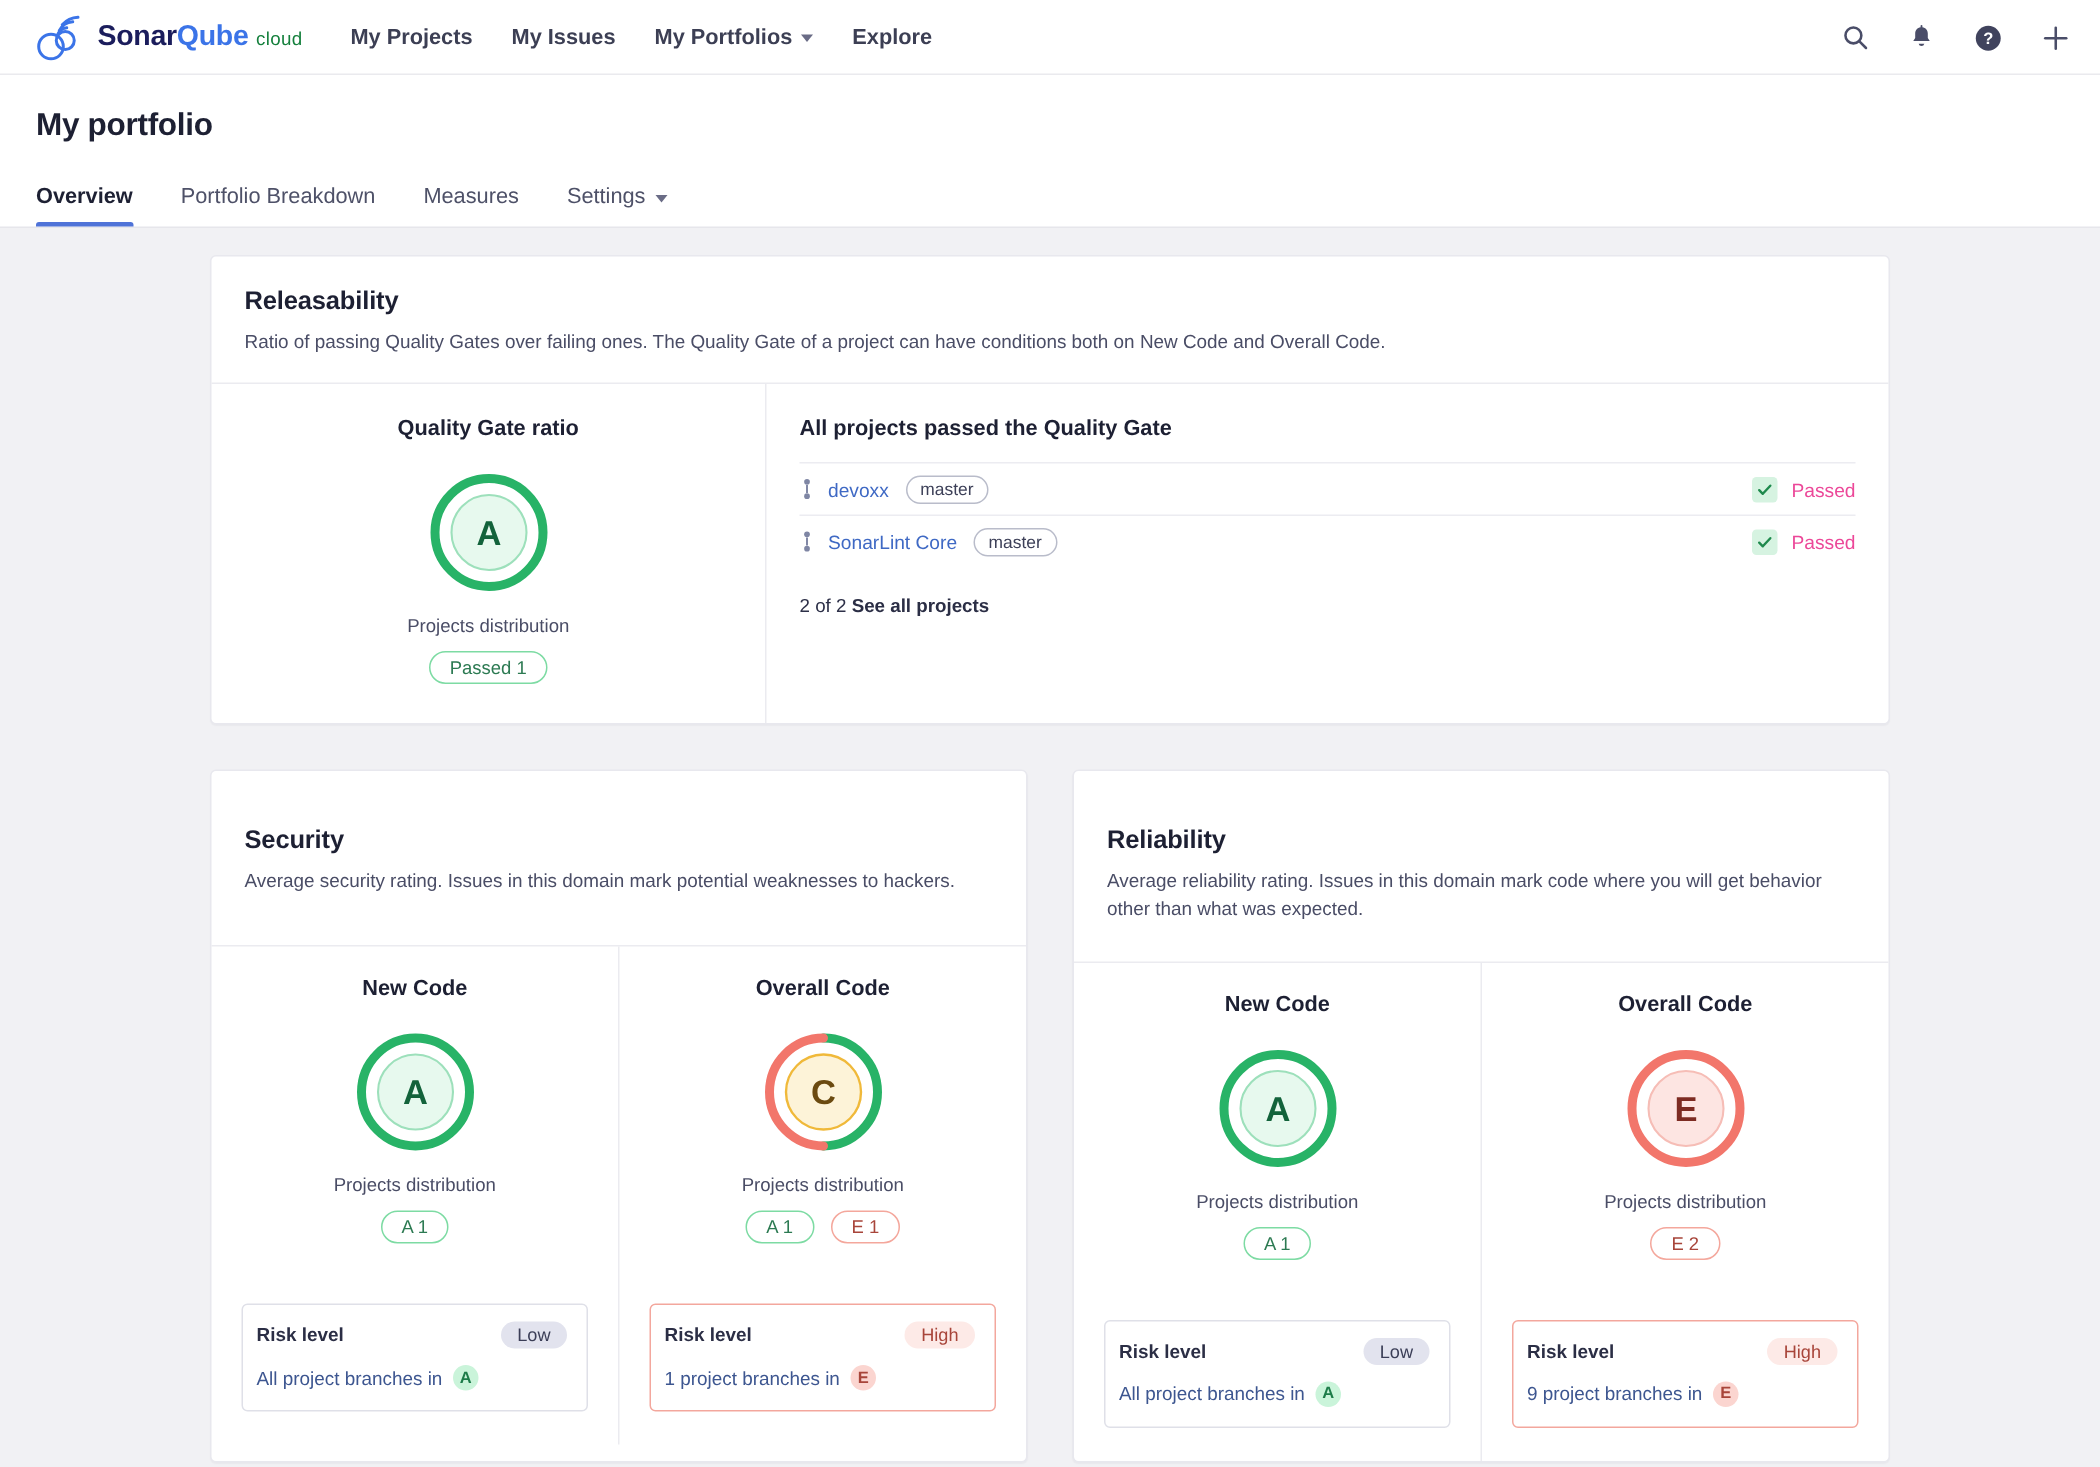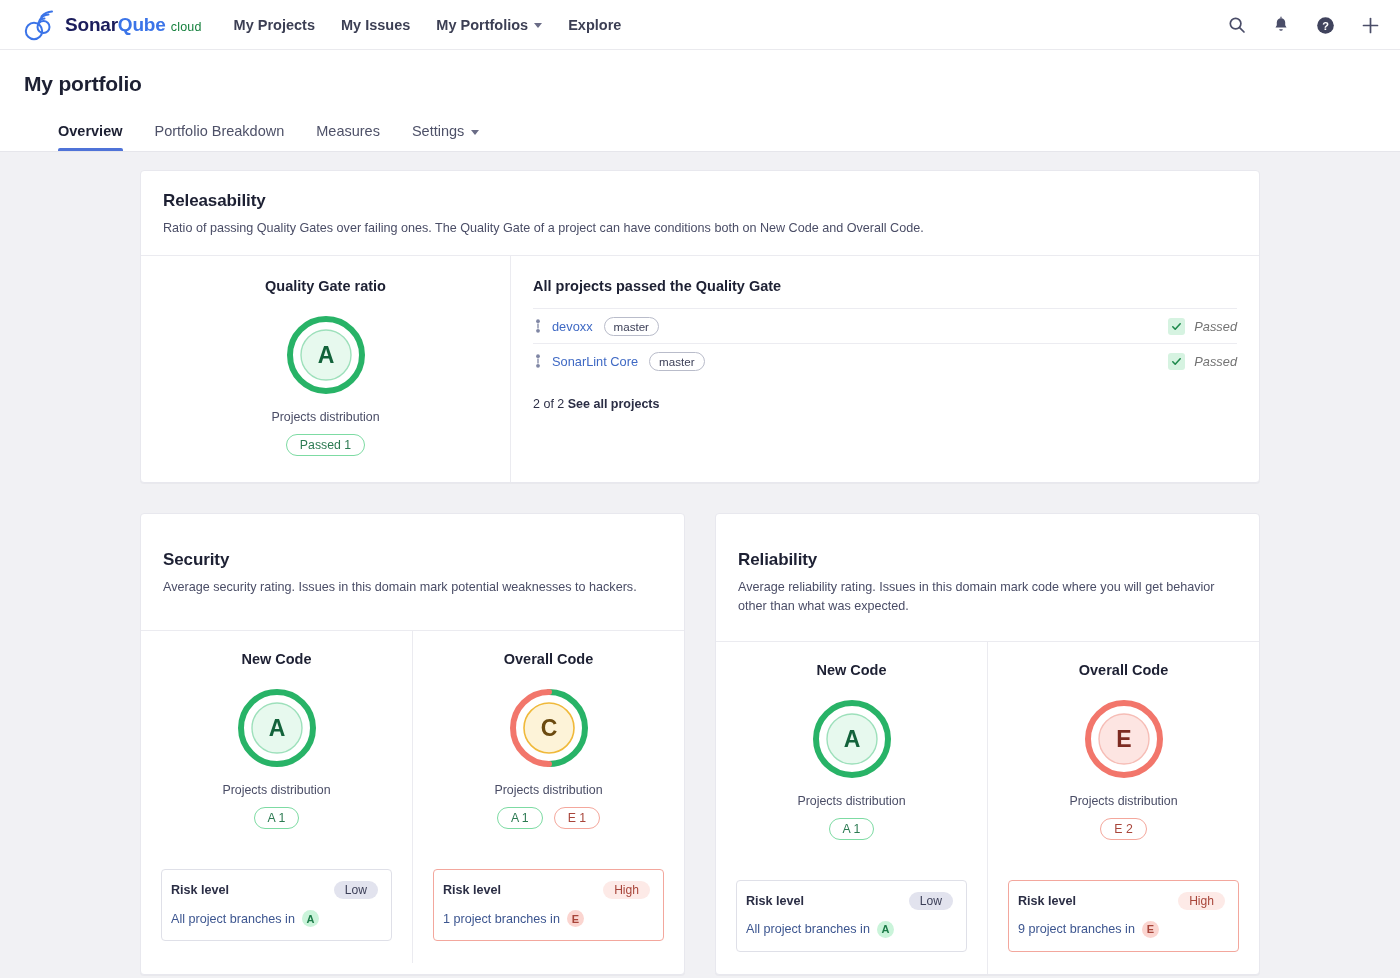--- a/index.html
+++ b/index.html
@@ -50,21 +50,21 @@
     border-bottom: 1px solid #e6e6eb;
   }
   .page-title { font-size: 21px; font-weight: bold; color: #1d2033; letter-spacing: -.2px; }
   .tabs { display: flex; gap: 0; margin-top: 27px; }
   .tab {
     font-size: 14.5px; color: #4e5168; padding: 0 16px 12px 16px;
     cursor: pointer; display: flex; align-items: center; gap: 7px;
     position: relative; white-space: nowrap;
   }
   .tab:first-child { padding-left: 0; }
-  .tab.active { color: #1d2033; font-weight: bold; margin-left: 34px; }
+  .tab.active { color: #1d2033; font-weight: bold; }
   .tab.active::after {
     content: ""; position: absolute; left: 0; right: 16px; bottom: 0;
     height: 3px; background: #4f73d8; border-radius: 2px 2px 0 0;
   }
   .tab.active:first-child::after { left: 0; right: 16px; }
 
   
   .content { padding: 18px 0 0 0; }
   .wrap { width: 1120px; margin: 0 auto; }
 
@@ -110,21 +110,21 @@
   .branch-pill {
     margin-left: 11px; font-size: 11.6px; color: #3d4058;
     border: 1px solid #b9bcca; border-radius: 11px; padding: 2px 9px;
     background: #fff; white-space: nowrap;
   }
   .proj-status { margin-left: auto; display: flex; align-items: center; gap: 9px; }
   .check-badge {
     width: 17px; height: 17px; border-radius: 3px; background: #d6f3e1;
     display: flex; align-items: center; justify-content: center; color: #1f8a4d;
   }
-  .status-text { font-size: 12.8px; color: #737373; font-style: italic; }
+  .status-text { font-size: 12.8px; color: #ec4899; }
   .seeall { margin-top: 19px; font-size: 12.5px; color: #2d3048; }
   .seeall .link { font-weight: bold; color: #2b2e45; cursor: pointer; }
 
   
   .row2 { display: flex; gap: 30px; margin-top: 30px; }
   .row2 > .card { flex: 1 1 0; min-width: 0; }
   .dom-head { padding: 36px 22px 26px 22px; min-height: 116px; }
   .cols { display: flex; }
   .col {
     flex: 1 1 0; min-width: 0; padding: 20px 20px 22px 20px;

